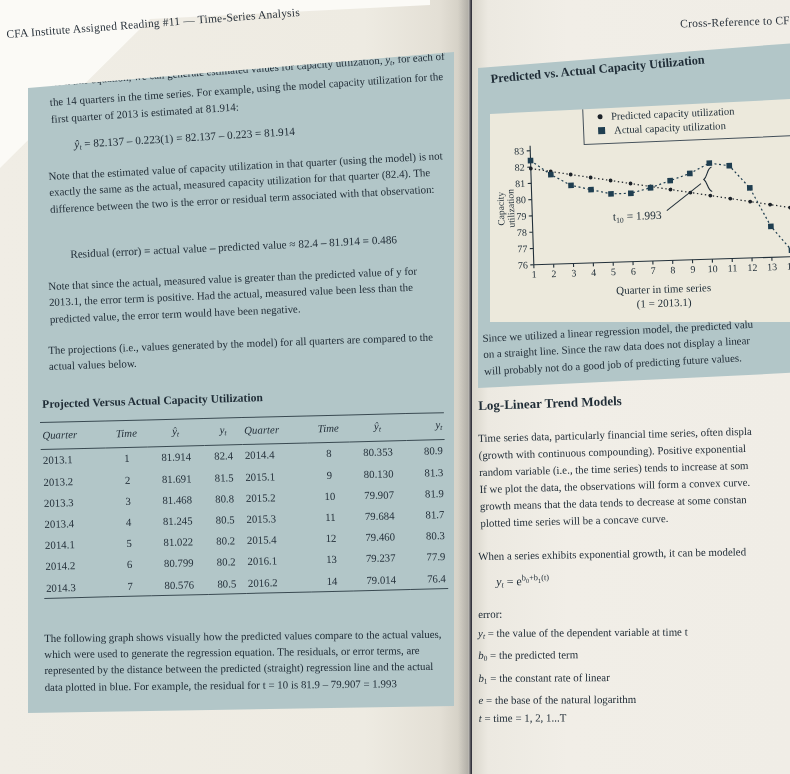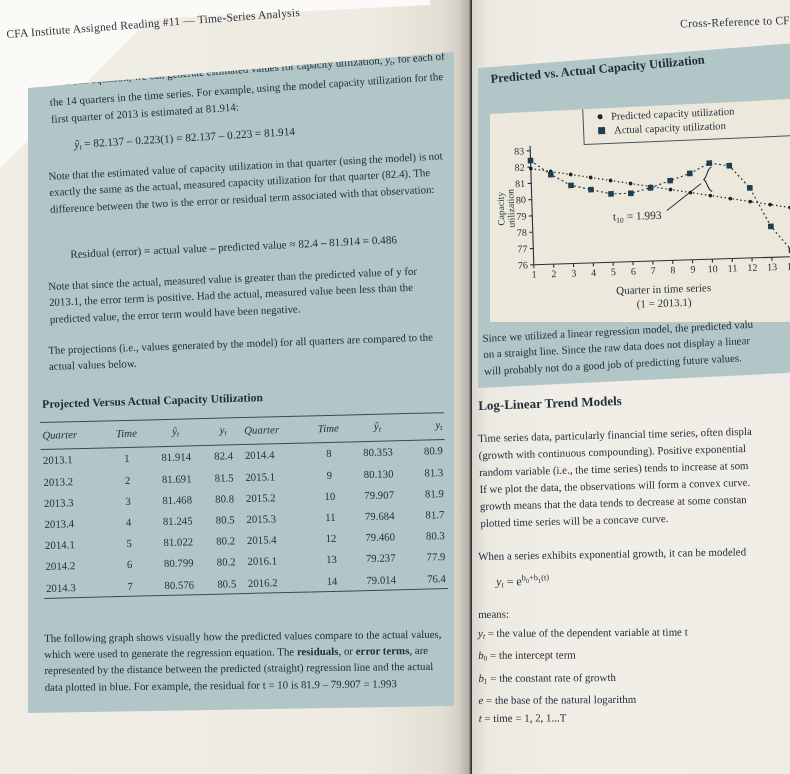--- a/index.html
+++ b/index.html
@@ -12,21 +12,21 @@
     background:linear-gradient(to right,#d9d6cc 0%,#ece9e1 5%,#f1eee7 30%,#f0ede6 100%);}
   #gutter{position:absolute;left:458px;top:0;width:28px;height:774px;
     background:linear-gradient(to right,rgba(40,40,50,0) 0%,rgba(40,40,50,.18) 38%,#34343e 47%,#34343e 52%,rgba(40,40,50,.20) 62%,rgba(40,40,50,0) 100%);}
   #corner-sheets{position:absolute;left:0;top:0;width:440px;height:180px;background:#fbfaf6;
     clip-path:polygon(0 0,430px 0,430px 5px,150px 19px,0 168px);}
   .rhead{position:absolute;font-size:11.5px;letter-spacing:.2px;color:#2a333c;white-space:nowrap;}
   .bluebox{position:absolute;background:#b2c6c8;}
   .para{position:absolute;font-size:10.9px;line-height:16.4px;color:#222e38;}
   .eq{position:absolute;font-size:11.2px;color:#222e38;white-space:nowrap;}
   .nowrapline{white-space:nowrap;}
-  .f-b{font-weight:bold;}
+  .f-b{font-weight:normal;}
   .f-i{font-style:italic;}
   .f-sub{font-size:68%;vertical-align:-0.25em;}
   .f-isub{font-style:italic;font-size:68%;vertical-align:-0.25em;}
   .f-sup{font-size:70%;vertical-align:0.55em;}
   .f-supsub{font-size:52%;vertical-align:0.32em;}
   
   #capacity-table{position:absolute;border-collapse:collapse;font-size:10.8px;color:#26323c;}
   #capacity-table th{font-style:italic;font-weight:normal;font-size:10.8px;padding:5px 2px 7px 2px;}
   #capacity-table td{padding:4.6px 2px;}
   #capacity-table thead tr{border-top:1.4px solid #3a4a52;border-bottom:1.1px solid #3a4a52;}
@@ -293,23 +293,23 @@
         <div class="tline">random variable (i.e., the time series) tends to increase at som</div>
         <div class="tline">If we plot the data, the observations will form a convex curve.</div>
         <div class="tline">growth means that the data tends to decrease at some constan</div>
         <div class="tline">plotted time series will be a concave curve.</div>
       </div>
 
     <div class="para nowrapline" style="left:6px;top:548px;width:330px;transform:rotate(-1deg);transform-origin:left top;">When a series exhibits exponential growth, it can be modeled</div>
 
     <div class="eq" style="left:24px;top:574px;font-size:12px;transform:rotate(-1deg);transform-origin:left top;"><span class="f-i">y</span><span class="f-isub">t</span><span> = e</span><span class="f-sup">b</span><span class="f-supsub">0</span><span class="f-sup">+b</span><span class="f-supsub">1</span><span class="f-sup">(t)</span></div>
 
-    <div class="para" style="left:6px;top:606px;transform:rotate(-0.6deg);transform-origin:left top;">means:</div>
+    <div class="para" style="left:6px;top:606px;transform:rotate(-0.6deg);transform-origin:left top;">error:</div>
 
     <div class="para" style="left:6px;top:624px;width:330px;line-height:18.4px;transform:rotate(-0.4deg);transform-origin:left top;">
         <div class="tline"><span class="f-i">y</span><span class="f-isub">t</span><span> = the value of the dependent variable at time t</span></div>
-        <div class="tline"><span class="f-i">b</span><span class="f-sub">0</span><span> = the intercept term</span></div>
-        <div class="tline"><span class="f-i">b</span><span class="f-sub">1</span><span> = the constant rate of growth</span></div>
+        <div class="tline"><span class="f-i">b</span><span class="f-sub">0</span><span> = the predicted term</span></div>
+        <div class="tline"><span class="f-i">b</span><span class="f-sub">1</span><span> = the constant rate of linear</span></div>
         <div class="tline"><span class="f-i">e</span><span>  = the base of the natural logarithm</span></div>
         <div class="tline"><span class="f-i">t</span><span>  = time = 1, 2, 1...T</span></div>
       </div>
   </div>
 </div>
 
 </body></html>

